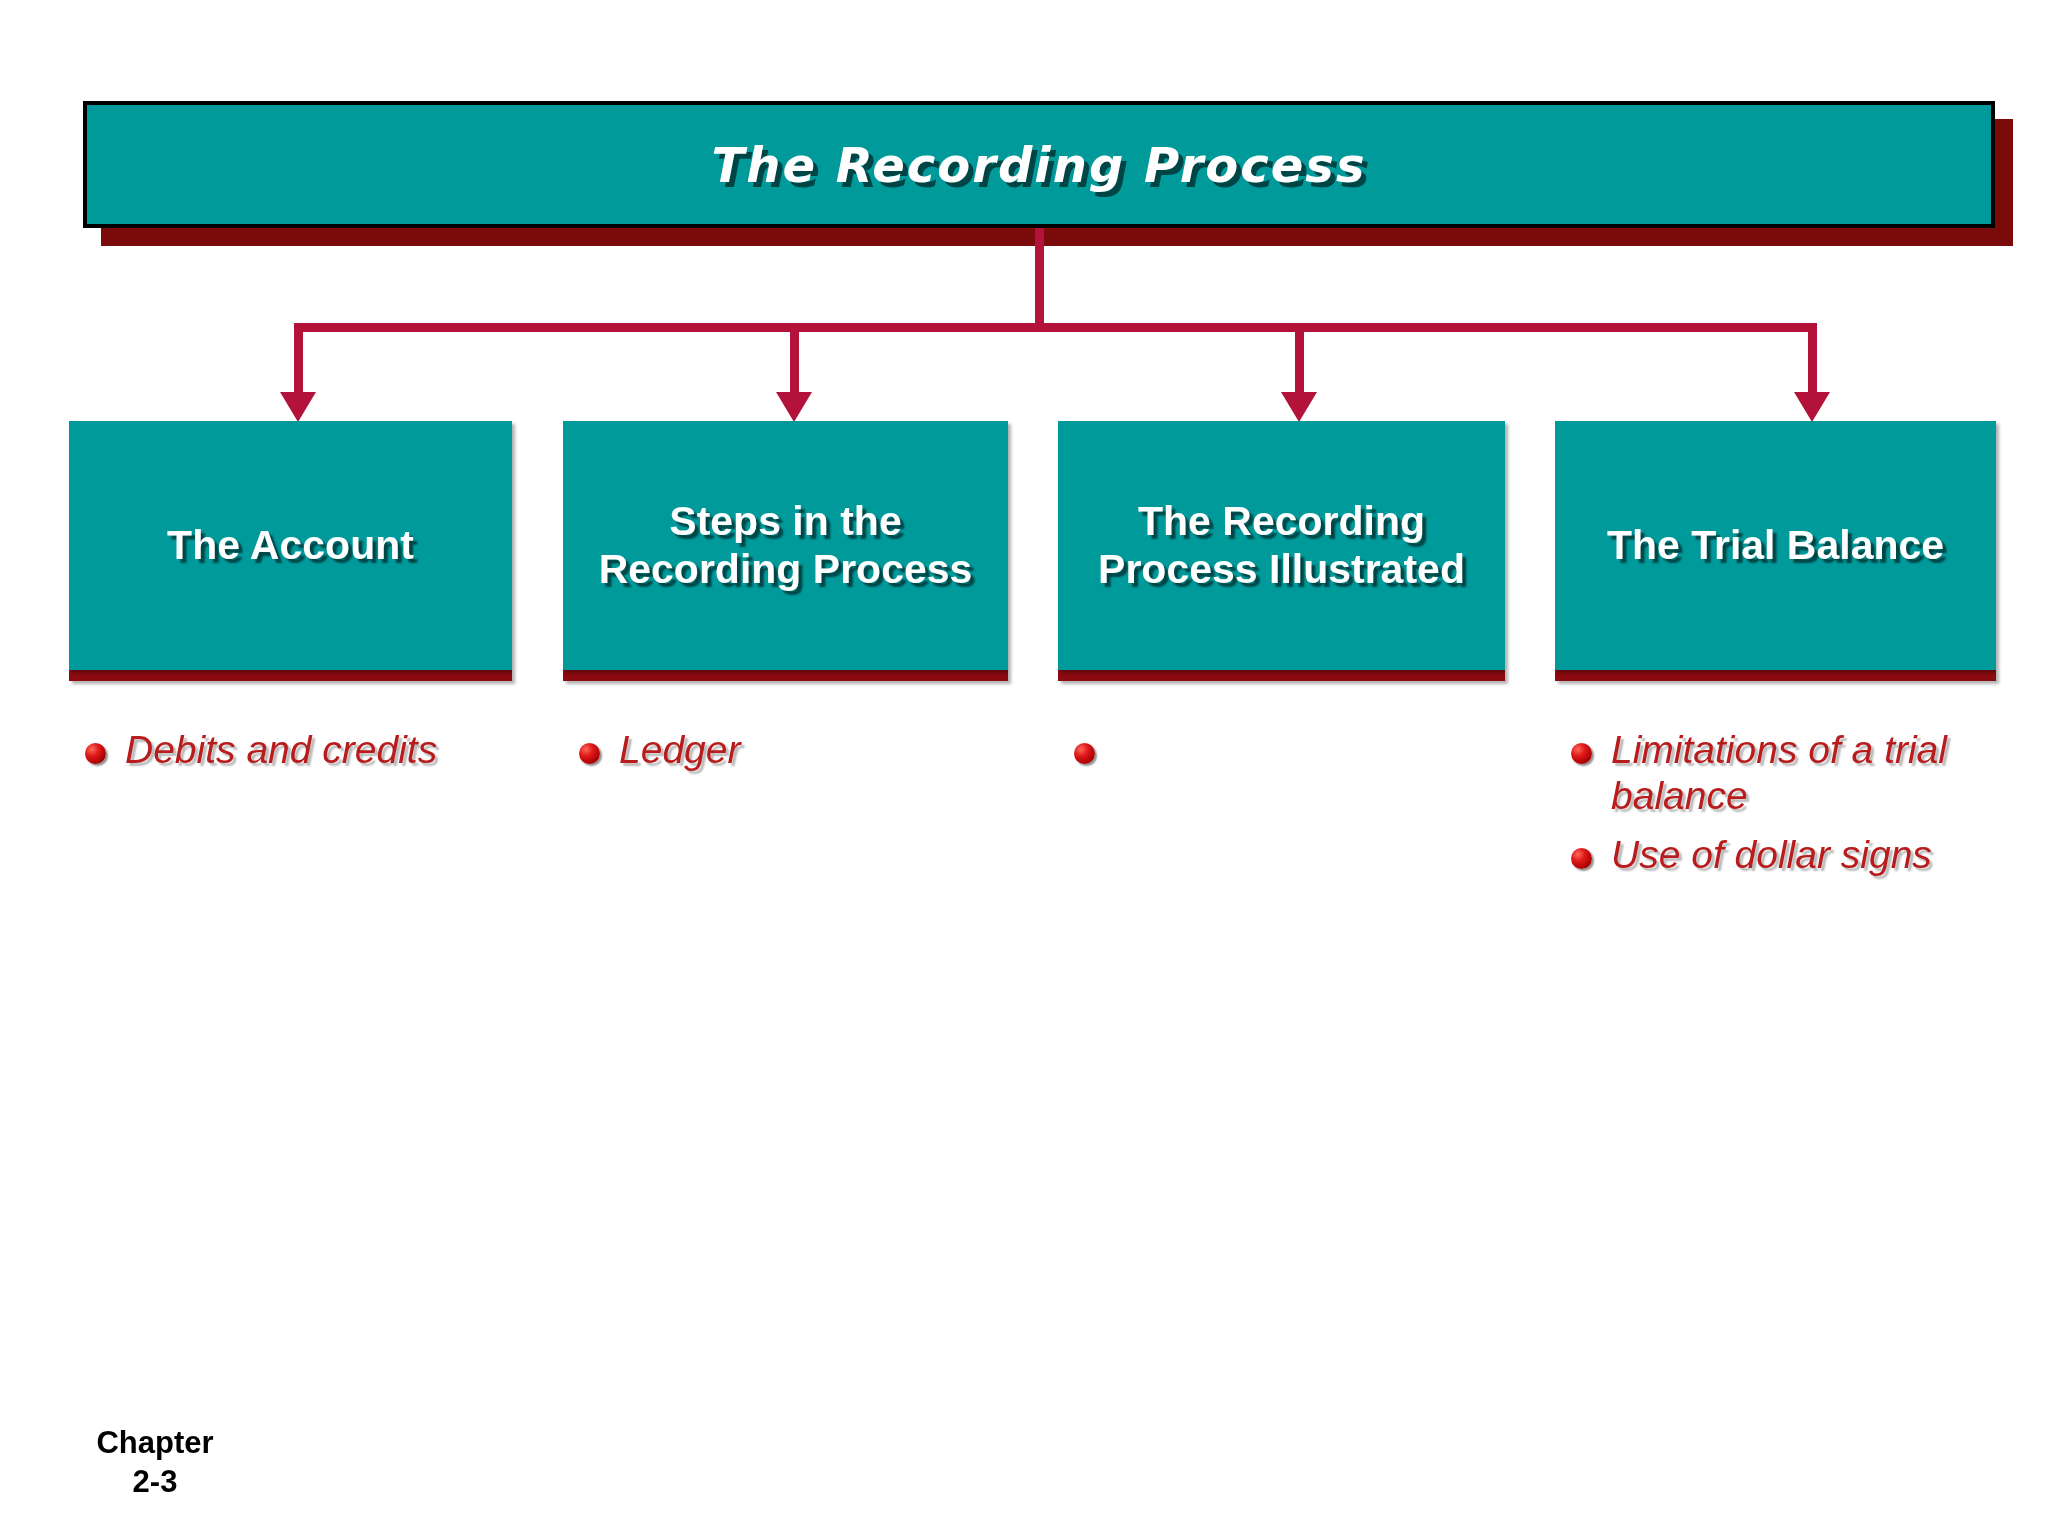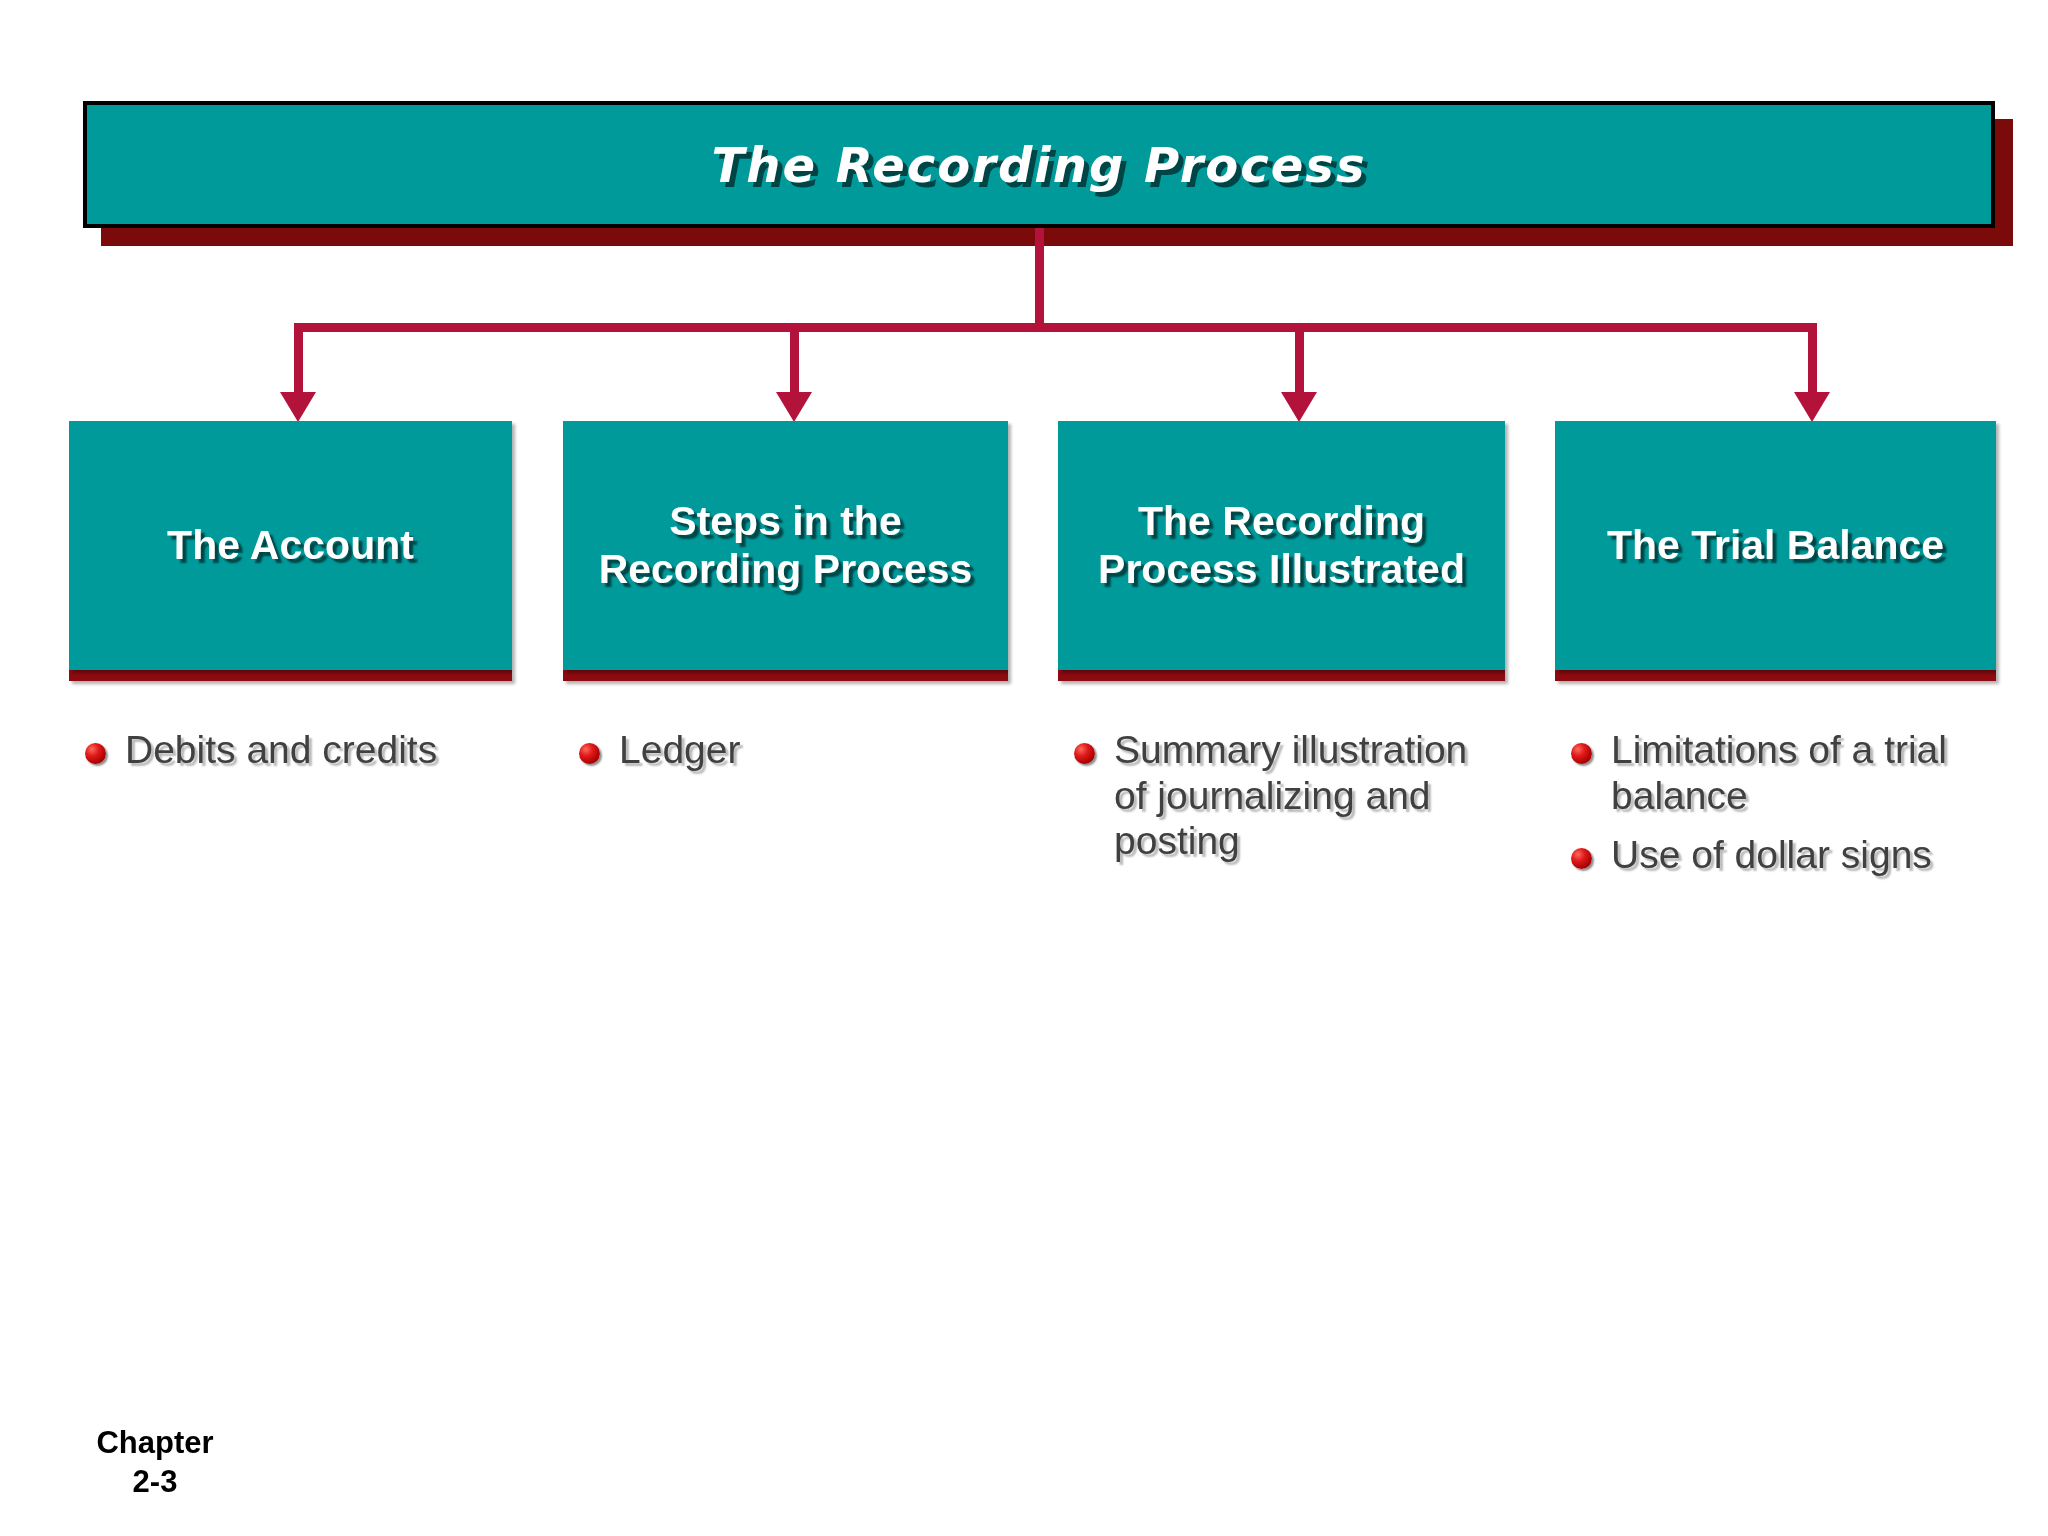--- a/index.html
+++ b/index.html
@@ -128,22 +128,23 @@
     margin: 0;
     padding: 46px 0 0 0;
     list-style: none;
   }
   .bullet-item {
     position: relative;
     padding-left: 56px;
     margin-bottom: 14px;
     font-size: 39px;
     line-height: 1.17;
-    color: #404040;
+    color: #b91c1c;
     text-shadow: 3px 3px 2px rgba(0,0,0,0.28);
+    font-style: italic;
   }
   .bullet-marker {
     position: absolute;
     left: 16px;
     top: 16px;
     width: 21px;
     height: 21px;
     border-radius: 50%;
     background: radial-gradient(circle at 33% 30%, #ff6a5a 0%, #e01b1b 33%, #aa0000 72%, #5c0000 100%);
     box-shadow: 2px 2px 2px rgba(0,0,0,0.45);
@@ -214,21 +215,20 @@
   </div>
 
   <div class="column col-2">
     <div class="topic-box">
       <span class="topic-box-label">The Recording Process Illustrated</span>
     </div>
     <div class="topic-underbar"></div>
     <ul class="bullet-list">
       <li class="bullet-item">
         <span class="bullet-marker"></span>
-        <span>Summary illustration of journalizing and posting</span>
       </li>
     </ul>
   </div>
 
   <div class="column col-3">
     <div class="topic-box">
       <span class="topic-box-label">The Trial Balance</span>
     </div>
     <div class="topic-underbar"></div>
     <ul class="bullet-list">

